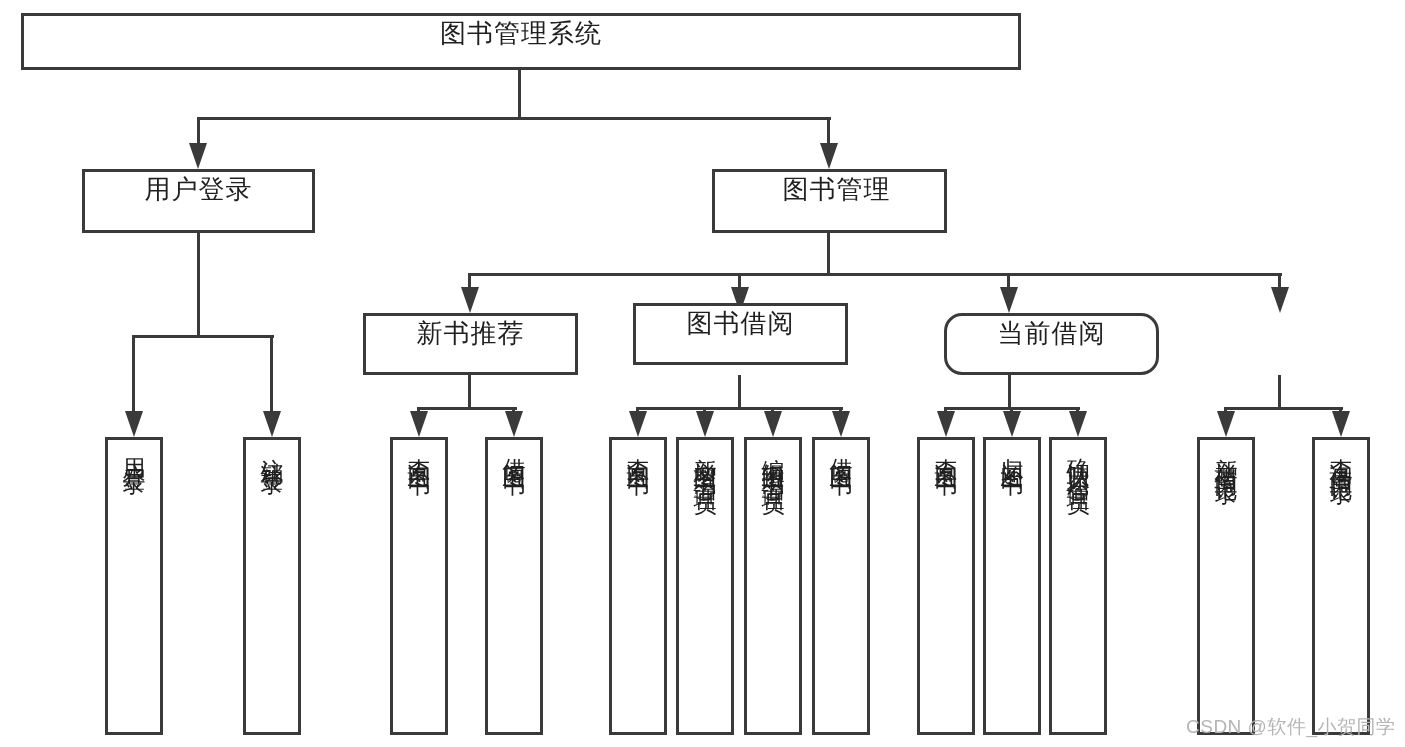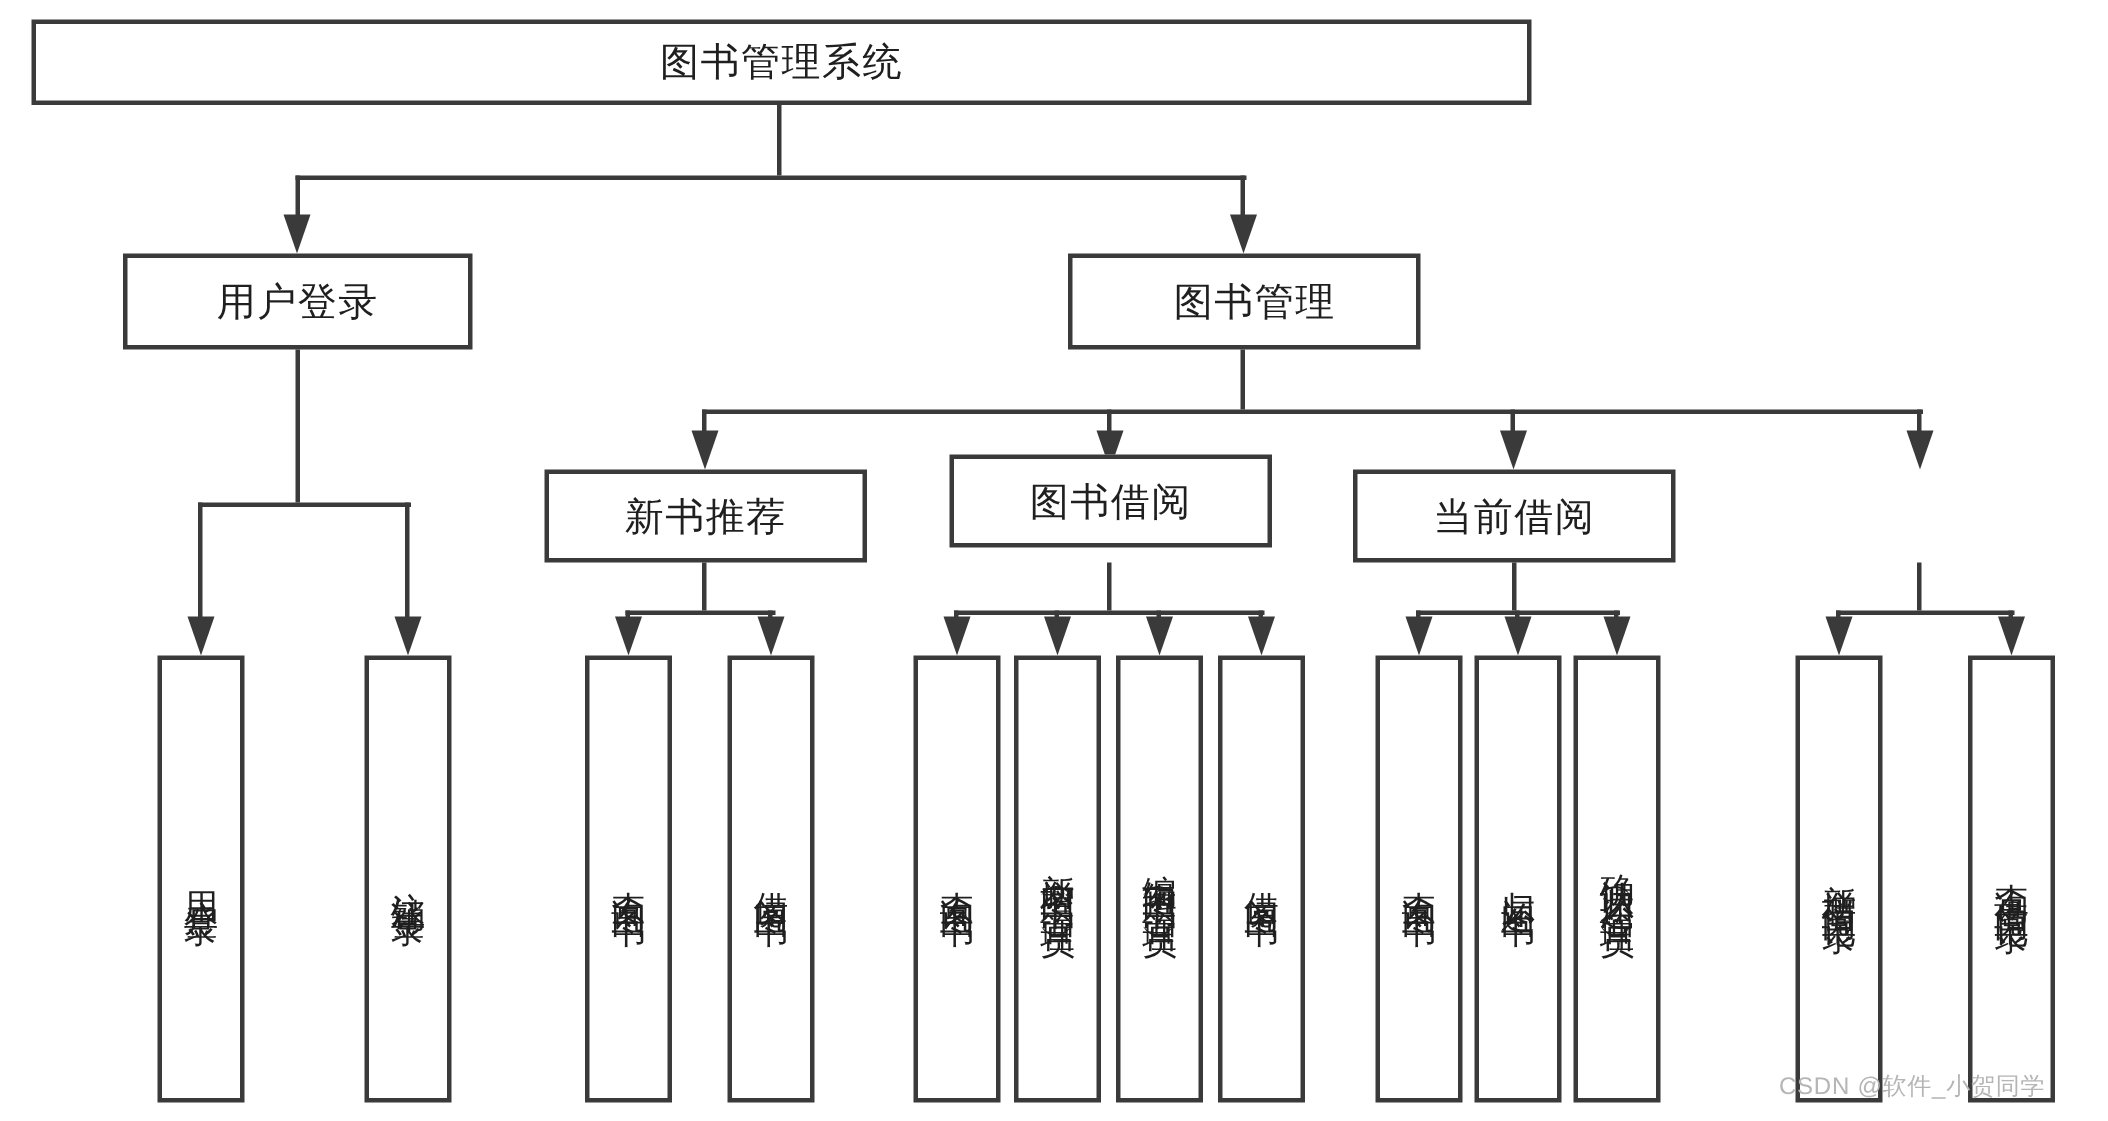--- a/index.html
+++ b/index.html
@@ -18,21 +18,20 @@
     width: 1405px;
     height: 747px;
     background: var(--bg);
     overflow: hidden;
   }
   .node {
     position: absolute;
     border: 3px solid var(--line);
     background: var(--bg);
     display: flex;
-    align-items: center;
     justify-content: center;
     color: var(--text);
   }
   .h-node span {
     font-size: 26px;
     letter-spacing: 1px;
     white-space: nowrap;
   }
   .v-node span {
     writing-mode: vertical-rl;
@@ -48,21 +47,21 @@
     position: absolute;
     width: 0; height: 0;
     border-left: 9px solid transparent;
     border-right: 9px solid transparent;
     border-top: 26px solid var(--line);
   }
   .watermark {
     position: absolute;
     left: 1186px;
     top: 714px;
-    font-size: 16px;
+    font-size: 19px;
     letter-spacing: 0.5px;
     color: var(--watermark);
     white-space: nowrap;
   }
 </style>
 </head>
 <body>
 
 <div class="canvas">
 
@@ -107,21 +106,21 @@
     <div class="vline" style="left:1278px; top:273px; height:16px;"></div>
     <div class="arrow" style="left:1271px; top:287px;"></div>
   </div>
 
   <div class="node h-node" style="left:363px; top:313px; width:215px; height:62px;">
     <span>新书推荐</span>
   </div>
   <div class="node h-node" style="left:633px; top:303px; width:215px; height:62px;">
     <span>图书借阅</span>
   </div>
-  <div class="node h-node" style="left:902px; top:313px; width:215px; height:62px;">
+  <div class="node h-node" style="left:944px; top:313px; width:215px; height:62px;border-radius:18px;">
     <span>当前借阅</span>
   </div>
 
   <div>
     <div class="vline" style="left:468px; top:375px; height:32px;"></div>
     <div class="hline" style="left:417px; top:407px; width:100px;"></div>
     <div class="vline" style="left:417px; top:407px; height:8px;"></div>
     <div class="arrow" style="left:410px; top:411px;"></div>
     <div class="vline" style="left:512px; top:407px; height:8px;"></div>
     <div class="arrow" style="left:505px; top:411px;"></div>

